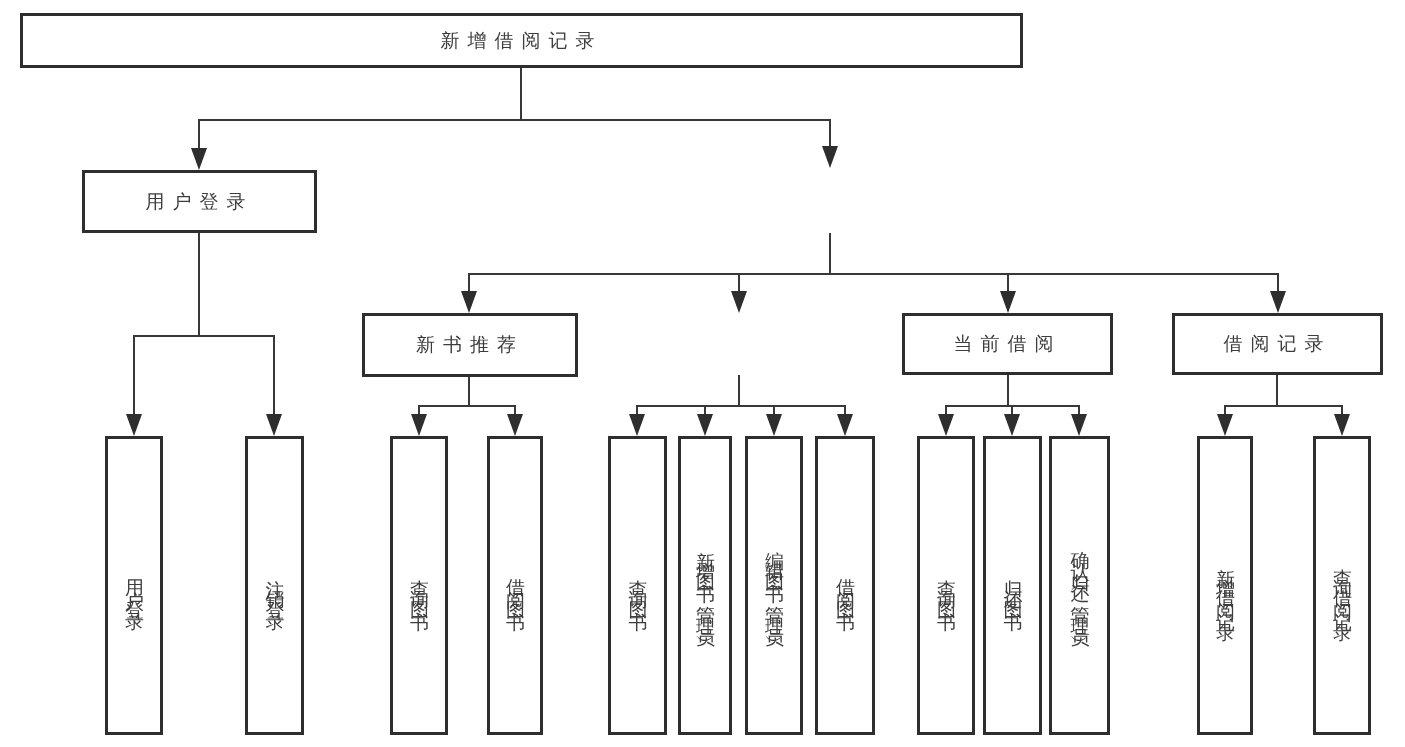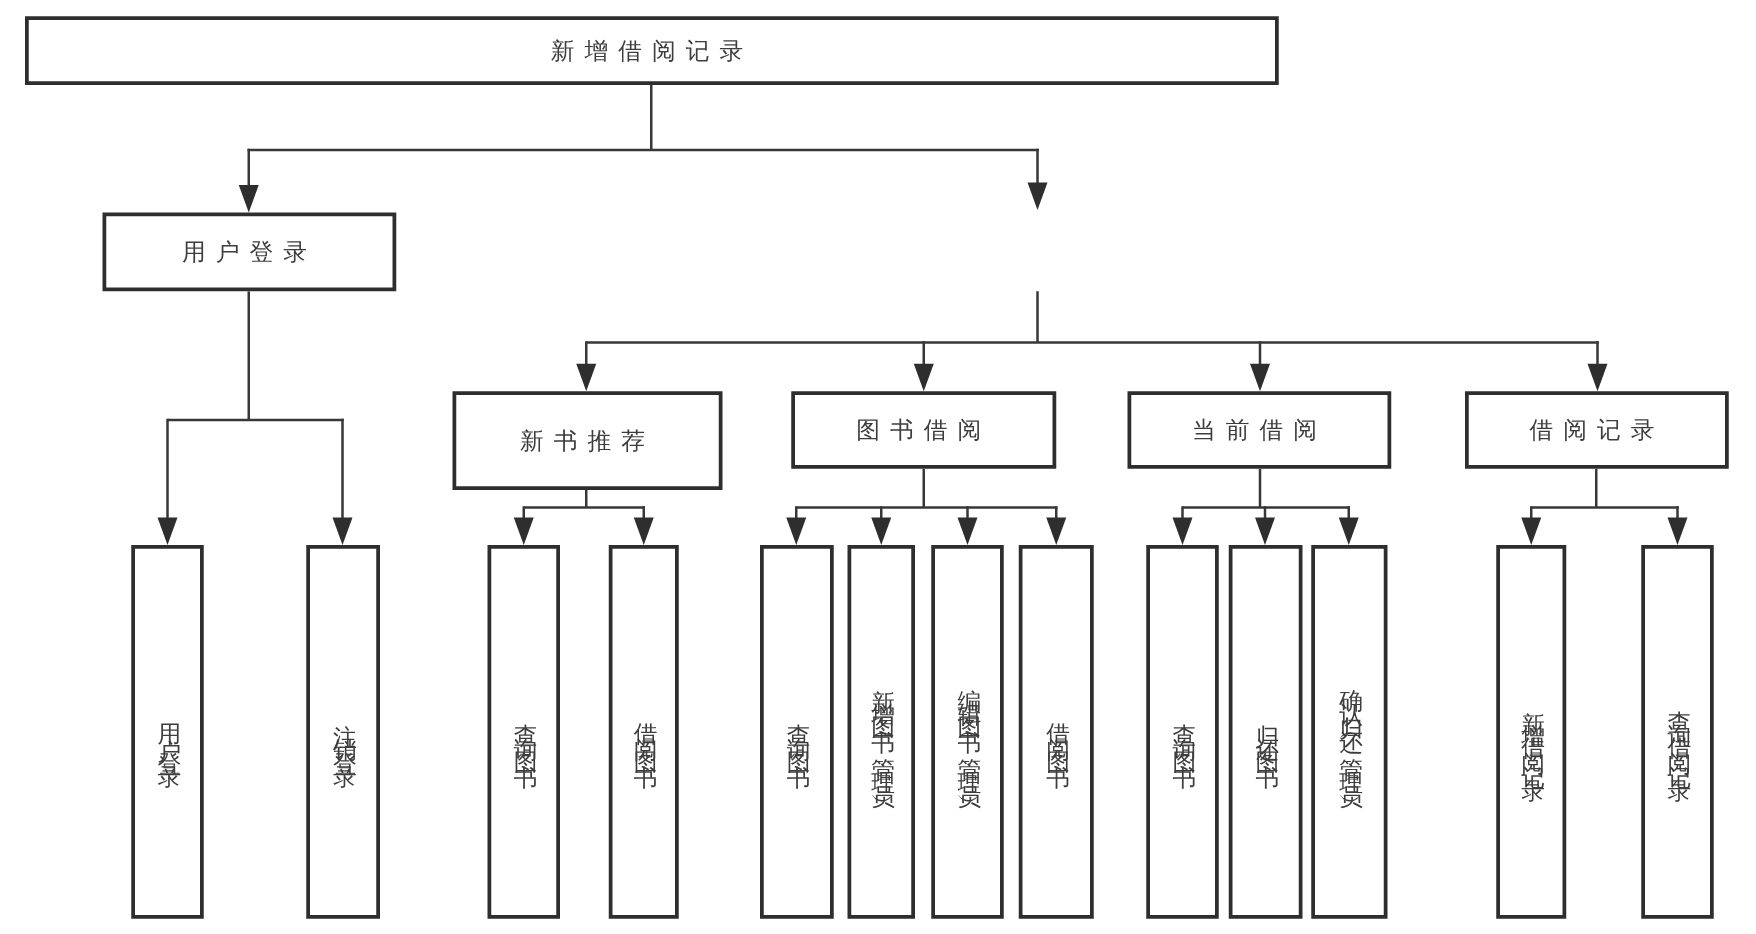--- a/index.html
+++ b/index.html
@@ -84,22 +84,21 @@
     <div class="v" style="left:468px;top:273px;height:25px;"></div>
     <div class="v" style="left:738px;top:273px;height:25px;"></div>
     <div class="v" style="left:1007px;top:273px;height:25px;"></div>
     <div class="v" style="left:1277px;top:273px;height:25px;"></div>
     <div class="arrow" style="left:461px;top:291px;"></div>
     <div class="arrow" style="left:731px;top:291px;"></div>
     <div class="arrow" style="left:1000px;top:291px;"></div>
     <div class="arrow" style="left:1270px;top:291px;"></div>
   </div>
 
-  <div class="box" style="left:362px;top:313px;width:216px;height:79px;">新书推荐</div>
-  <div class="box" style="left:633px;top:313px;width:212px;height:62px;">图书借阅</div>
+  <div class="box" style="left:362px;top:313px;width:216px;height:64px;">新书推荐</div>
   <div class="box" style="left:902px;top:313px;width:211px;height:62px;">当前借阅</div>
   <div class="box" style="left:1172px;top:313px;width:211px;height:62px;">借阅记录</div>
 
   <div>
     <div class="v" style="left:468px;top:375px;height:31px;"></div>
     <div class="h" style="left:419px;top:405px;width:97px;"></div>
     <div class="v" style="left:418px;top:405px;height:16px;"></div>
     <div class="v" style="left:514px;top:405px;height:16px;"></div>
     <div class="arrow" style="left:411px;top:414px;"></div>
     <div class="arrow" style="left:507px;top:414px;"></div>

